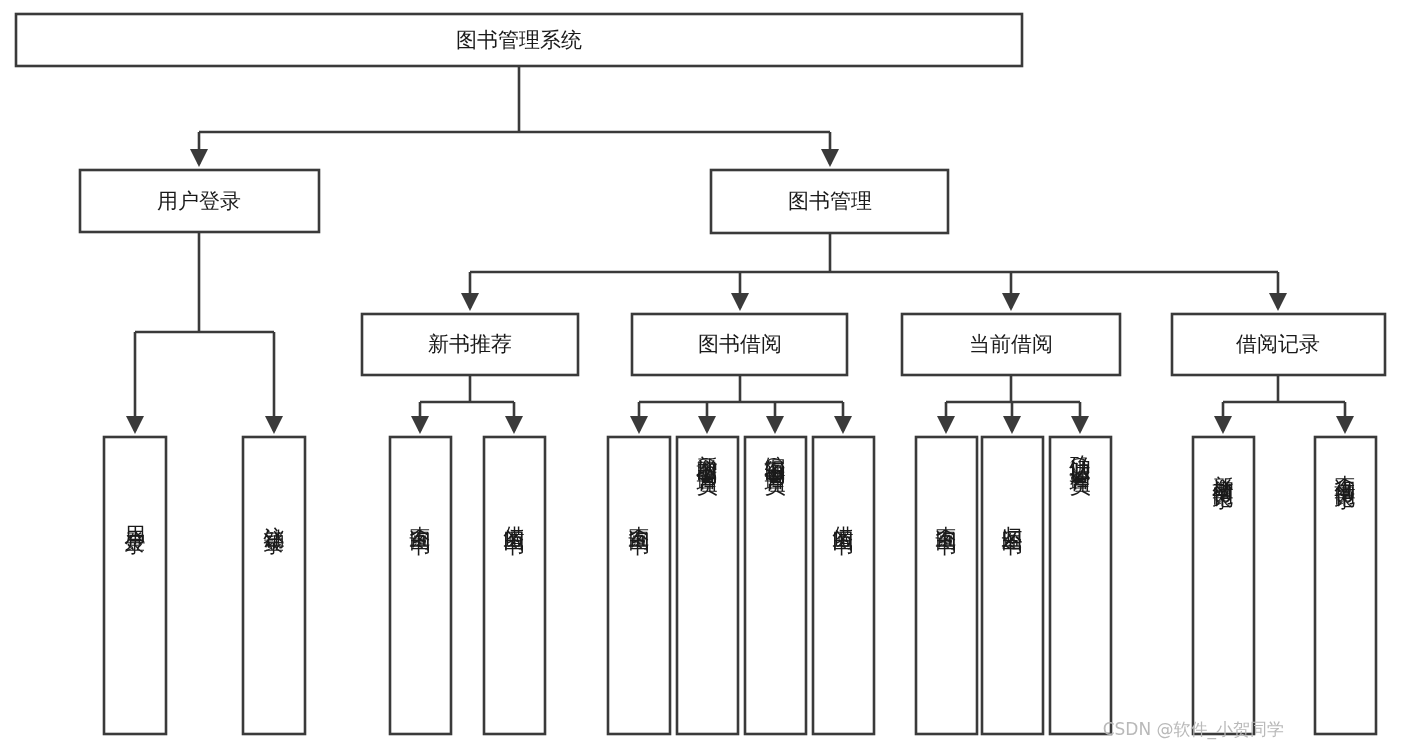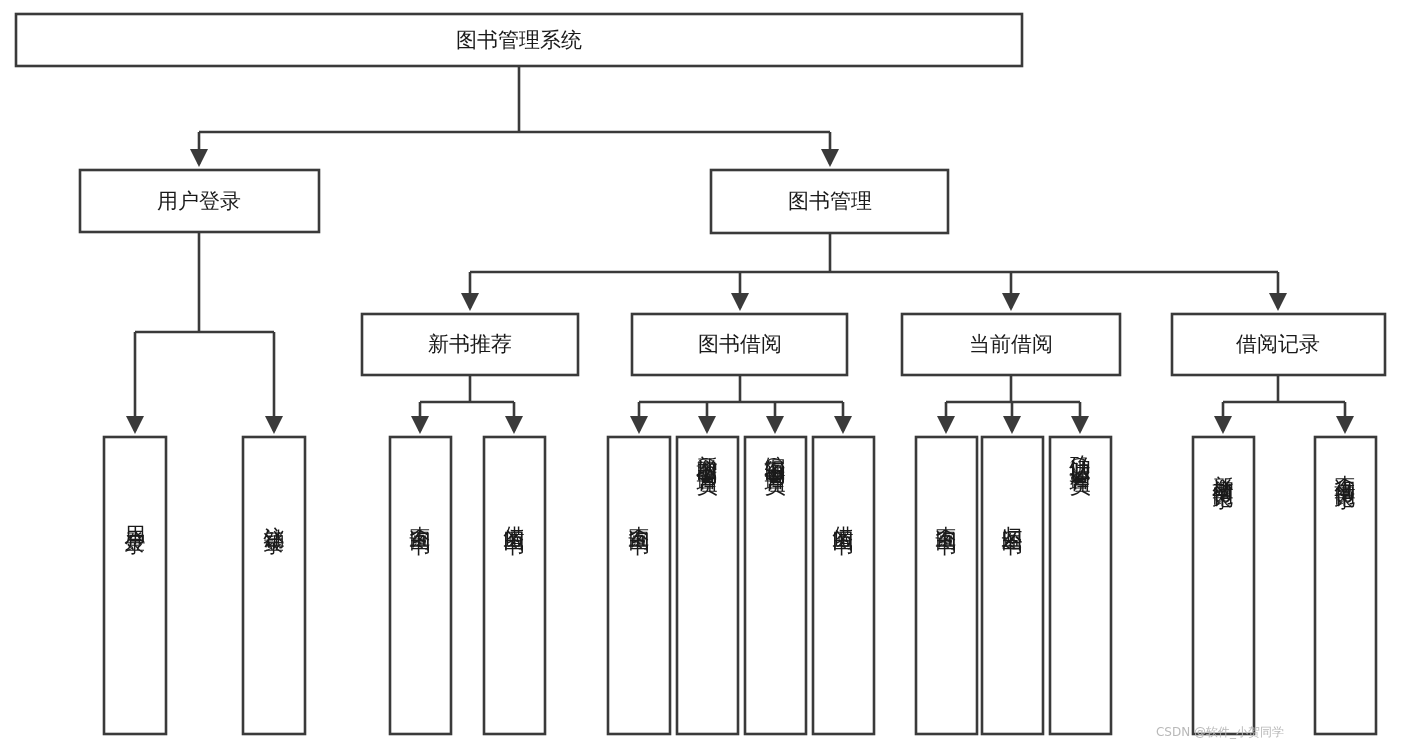--- a/index.html
+++ b/index.html
@@ -54,21 +54,21 @@
   }
   .arrow-head {
     fill: #3a3a3a;
     stroke: none;
   }
   .watermark {
     position: absolute;
     right: 10px;
     bottom: 6px;
     font-family: "DejaVu Sans", "Liberation Sans", sans-serif;
-    font-size: 12px;
+    font-size: 17px;
     color: #b9b9b9;
     white-space: nowrap;
     pointer-events: none;
     user-select: none;
   }
 </style>
 </head>
 <body>
 
 <div id="diagram-root">

